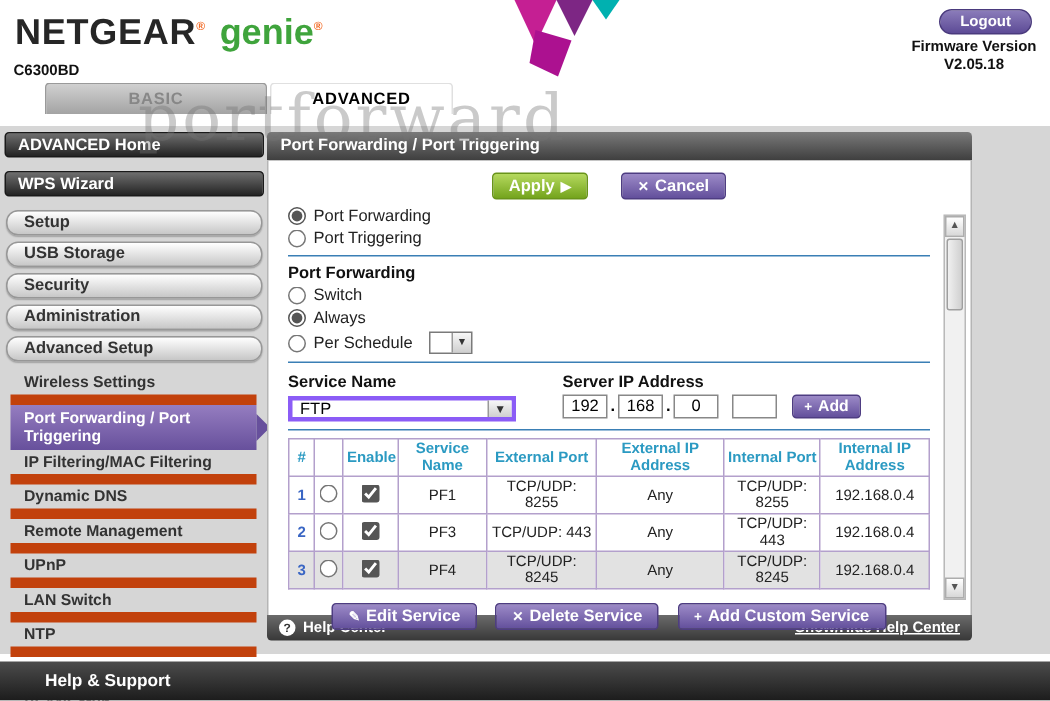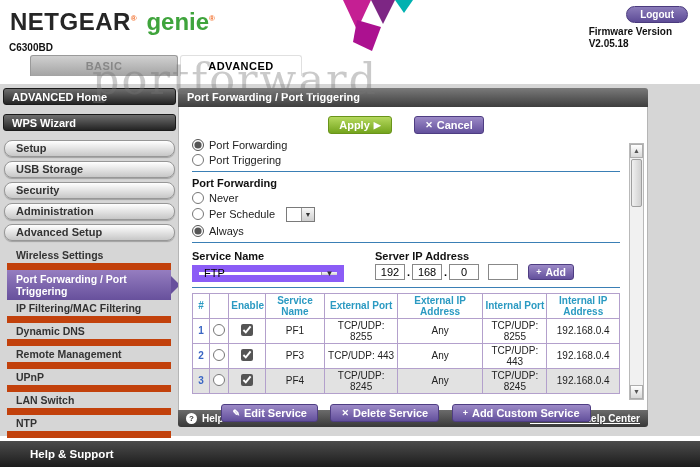--- a/index.html
+++ b/index.html
@@ -8,21 +8,21 @@
 
   
   .header { position:absolute; top:0; left:0; width:700px; height:84px; background:#fff; z-index:1; }
   .logo { position:absolute; left:10px; top:8px; font-size:24px; font-weight:bold; white-space:nowrap; }
   .brand { color:#262626; letter-spacing:0.5px; }
   .genie { color:#3fa43c; margin-left:3px; }
   .reg { color:#f26822; font-size:8px; vertical-align:super; font-weight:bold; }
   .model { position:absolute; left:9px; top:42px; font-size:10px; font-weight:bold; color:#111; }
   .arrows { position:absolute; left:338px; top:0; }
   .logout { position:absolute; right:12px; top:6px; background:linear-gradient(#8b7cba,#5d4b96); color:#fff; font-size:10px; font-weight:bold; padding:2px 13px; border-radius:9px; border:1px solid #4a3a7d; cursor:pointer; }
-  .fw { position:absolute; right:28px; top:26px; text-align:left; font-size:10px; font-weight:bold; color:#111; line-height:12px; }
+  .fw { position:absolute; right:9px; top:26px; text-align:center; font-size:10px; font-weight:bold; color:#111; line-height:12px; }
 
   .tab { position:absolute; top:55px; height:21px; line-height:21px; text-align:center; font-size:11px; font-weight:bold; border-radius:3px 3px 0 0; cursor:pointer; letter-spacing:0.5px; }
   .tab-basic { left:30px; width:148px; background:linear-gradient(#d0d0d0,#a3a3a3); color:#878787; border:1px solid #9a9a9a; border-bottom:none; }
   .tab-advanced { left:180px; width:122px; background:#fff; color:#000; border:1px solid #e0e0e0; border-bottom:none; }
 
   
   .watermark { position:absolute; top:54px; left:92px; z-index:5; font-family:"DejaVu Serif", serif; font-size:43px; color:rgba(115,115,115,0.38); letter-spacing:2px; pointer-events:none; }
 
   
   .main { position:absolute; top:84px; left:0; width:700px; height:352px; background:#d6d6d6; z-index:1; }
@@ -53,21 +53,21 @@
 
   .rule { border:0; border-top:1px solid #3a7fb5; margin:5px 0; }
   .sec-label { font-size:11px; font-weight:bold; color:#111; margin:2px 0 1px; }
 
   .mini-select { display:inline-flex; width:29px; height:15px; border:1px solid #7a7a7a; background:#fff; margin-left:6px; cursor:pointer; }
   .mini-select .fill { flex:1; }
   .dd-arrow { width:13px; background:linear-gradient(#f7f7f7,#cfcfcf); border-left:1px solid #999; font-size:7px; color:#333; display:flex; align-items:center; justify-content:center; }
 
   .svc-row { display:flex; margin:2px 0 3px; }
   .svc-left { width:183px; }
-  .select { display:inline-flex; justify-content:space-between; align-items:center; width:152px; height:17px; border:7px solid #8b5cf6; background:#fff; font-size:11px; padding-left:5px; margin-top:2px; cursor:pointer; }
+  .select { display:inline-flex; justify-content:space-between; align-items:center; width:152px; height:17px; border:3px solid #8b5cf6; background:#fff; font-size:11px; padding-left:5px; margin-top:2px; cursor:pointer; }
   .select .dd-arrow { height:100%; width:16px; font-size:8px; }
   .ip-row { display:flex; align-items:center; margin-top:2px; }
   .ip-oct { width:30px; height:16px; border:1px solid #888; font-size:11px; text-align:center; font-family:inherit; }
   .ip-oct.last { margin-left:9px; }
   .dot { font-weight:bold; margin:0 2px; font-size:11px; }
 
   table.portmap { width:100%; border-collapse:collapse; table-layout:fixed; font-size:10px; margin-top:2px; }
   .portmap th, .portmap td { border:1px solid #b3a0cc; padding:1px 2px; text-align:center; height:17px; color:#222; overflow:hidden; }
   .portmap th { color:#2b9ac2; font-weight:bold; background:#fff; }
   .portmap tr.alt td { background:#e2e2e2; }
@@ -162,33 +162,33 @@
       <label class="radio-line">
         <input type="radio" name="mode" style="">
         <span>Port Triggering</span>
       </label>
 
       <hr class="rule">
       <div class="sec-label">Port Forwarding</div>
 
       <label class="radio-line">
         <input type="radio" name="schedule" style="">
-        <span>Never</span>
+        <span>Switch</span>
+      </label>
+      <label class="radio-line">
+        <input type="radio" name="schedule" checked="" style="">
+        <span>Always</span>
       </label>
       <label class="radio-line">
         <input type="radio" name="schedule" style="">
         <span>Per Schedule</span>
         <span class="mini-select">
           <span class="fill"></span>
           <span class="dd-arrow">▼</span>
         </span>
-      </label>
-      <label class="radio-line">
-        <input type="radio" name="schedule" checked="" style="">
-        <span>Always</span>
       </label>
 
       <hr class="rule">
 
       <div class="svc-row">
         <div class="svc-left">
           <div class="sec-label">Service Name</div>
           <div class="select">
             <span>FTP</span>
             <span class="dd-arrow">▼</span>

